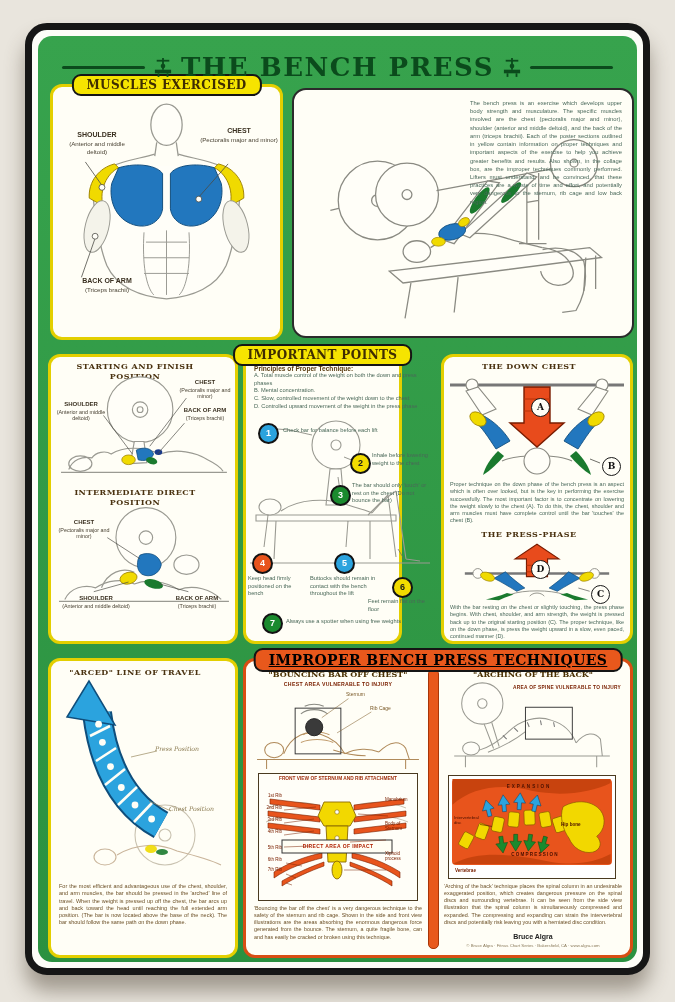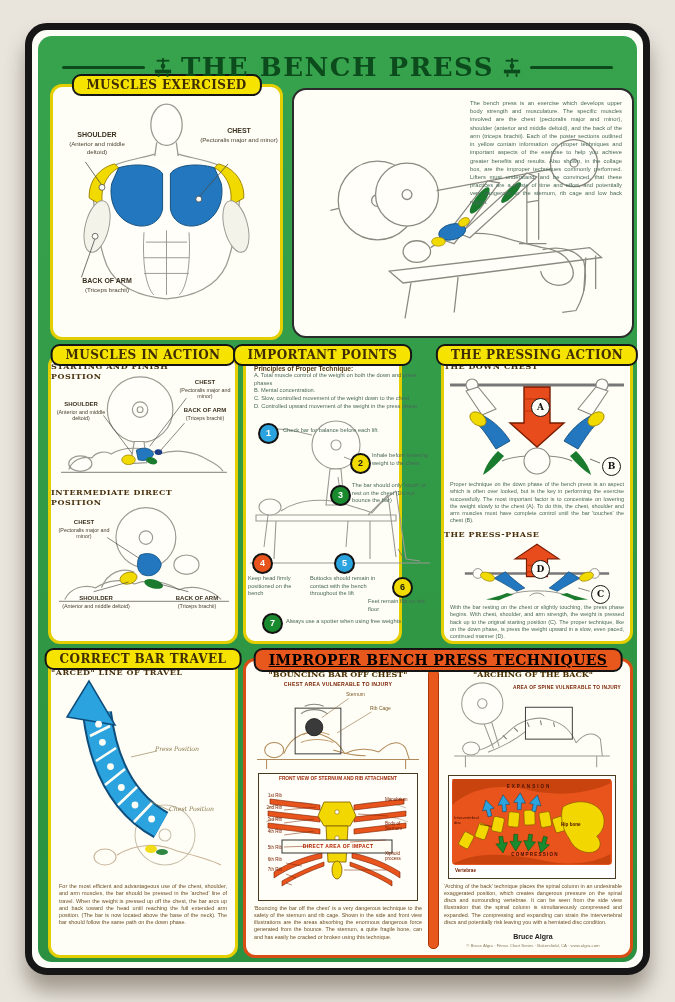--- a/index.html
+++ b/index.html
@@ -19,21 +19,21 @@
   .bench-ico{width:18px;height:24px;flex:0 0 auto;}
   .panel{position:absolute;background:#fffef6;border:3px solid #e3cf00;
          border-radius:12px;box-sizing:border-box;z-index:4;}
   .panel.dark{border:2px solid #2b2b2b;border-radius:14px;}
   .panel.orange{border-color:#d84e14;}
   .pill{position:absolute;top:-13px;left:50%;transform:translateX(-50%);
         background:#f6e400;border:2px solid #151515;border-radius:9px;
         padding:2px 13px;font:bold 12px "DejaVu Serif",serif;color:#3f2d00;
         letter-spacing:.4px;white-space:nowrap;z-index:6;}
   .pill.orange{background:#e8581c;color:#000000;font-size:14px;text-decoration:underline;}
-  .sub{position:absolute;left:0;right:16px;text-align:left;
+  .sub{position:absolute;left:0;right:16px;text-align:center;
        font:bold 8px "DejaVu Serif",serif;color:#4a3210;letter-spacing:.5px;}
   .mlabel{position:absolute;text-align:center;font:bold 7px "Liberation Sans",sans-serif;
           color:#3a3020;line-height:1.25;}
   .mlabel .s2{display:block;font-weight:normal;font-size:6.2px;color:#4a4334;}
   .tiny{position:absolute;font:5.8px/1.42 "Liberation Sans",sans-serif;
         color:#49685a;text-align:justify;}
   .brown{color:#6b4f26;}
   .numc{position:absolute;width:17px;height:17px;border:2px solid #131313;
         border-radius:50%;color:#fff;font:bold 9px/17px "Liberation Sans",sans-serif;
         text-align:center;z-index:7;}
@@ -162,21 +162,20 @@
       <ellipse cx="188" cy="78" rx="5" ry="16" transform="rotate(35 188 78)" fill="#1a7a2e"></ellipse>
       <ellipse cx="220" cy="70" rx="4" ry="14" transform="rotate(44 220 70)" fill="#1a7a2e"></ellipse>
       <ellipse cx="160" cy="110" rx="14" ry="8" transform="rotate(-14 160 110)" fill="#2277be" stroke="#124e7e" stroke-width="0.8"></ellipse>
       <ellipse cx="146" cy="120" rx="7" ry="4.5" fill="#f0da00" stroke="#a08400" stroke-width="0.7"></ellipse>
       <ellipse cx="172" cy="100" rx="6" ry="4" transform="rotate(-30 172 100)" fill="#f0da00" stroke="#a08400" stroke-width="0.7"></ellipse>
     </svg>
     <div class="tiny" style="right:10px;top:9px;width:152px;">The bench press is an exercise which develops upper body strength and musculature. The specific muscles involved are the chest (pectoralis major and minor), shoulder (anterior and middle deltoid), and the back of the arm (triceps brachii). Each of the poster sections outlined in yellow contain information on proper techniques and important aspects of the exercise to help you achieve greater benefits and results. Also shown, in the collage box, are the improper techniques commonly performed. Lifters must understand, and be convinced, that these practices are a waste of time and effort, and potentially very dangerous to the sternum, rib cage and low back region.</div>
   </div>
 
   <div class="panel" style="left:48px;top:354px;width:190px;height:290px;">
-    <div class="pill">MUSCLES IN ACTION</div>
     <div class="sub" style="top:4px;">STARTING AND FINISH POSITION</div>
     <svg style="position:absolute;left:0;top:16px;" width="184" height="108" viewBox="0 0 190 112">
       <g stroke="#9a9a92" stroke-width="1.2" fill="#fffef8">
         <circle cx="92" cy="38" r="34"></circle>
           <circle cx="92" cy="38" r="8"></circle>
           <circle cx="92" cy="38" r="3"></circle>
         <path d="M86,71 L82,94 L99,93 L96,71 Z"></path>
         <ellipse cx="30" cy="94" rx="12" ry="8"></ellipse>
         <path d="M18,100 C22,90 32,86 42,88 C46,82 56,80 62,84 C74,76 96,76 112,84 C130,78 150,82 162,90 C170,94 176,98 178,102" fill="none"></path>
         <path d="M10,103 L182,103" fill="none"></path>
@@ -268,21 +267,20 @@
     <div class="ptext" style="left:2px;top:218px;width:56px;">Keep head firmly positioned on the bench</div>
     <div class="numc blue" style="left:88px;top:196px;">5</div>
     <div class="ptext" style="left:64px;top:218px;width:74px;">Buttocks should remain in contact with the bench throughout the lift</div>
     <div class="numc yellow" style="left:146px;top:220px;">6</div>
     <div class="ptext" style="left:122px;top:241px;width:64px;">Feet remain flat on the floor</div>
     <div class="numc green" style="left:16px;top:256px;">7</div>
     <div class="ptext" style="left:40px;top:261px;width:140px;">Always use a spotter when using free weights</div>
   </div>
 
   <div class="panel" style="left:441px;top:354px;width:192px;height:290px;">
-    <div class="pill">THE PRESSING ACTION</div>
     <div class="sub" style="top:4px;">THE DOWN CHEST</div>
     <svg style="position:absolute;left:0;top:16px;" width="186" height="104" viewBox="0 0 186 104">
       <path d="M6,12 L180,12" stroke="#777" stroke-width="3" fill="none"></path>
       <g stroke="#8a8a82" stroke-width="1.1" fill="#fffef8">
         <circle cx="28" cy="12" r="6"></circle>
           <circle cx="158" cy="12" r="6"></circle>
         <path d="M22,18 L38,42 L52,36 L34,14 Z"></path>
         <path d="M164,18 L148,42 L134,36 L152,14 Z"></path>
         <path d="M58,88 C72,81 114,81 128,88" fill="none"></path>
         <circle cx="93" cy="88" r="13"></circle>
@@ -318,21 +316,20 @@
       <path d="M93,4 L120,22 L106,22 L106,44 L80,44 L80,22 L66,22 Z" fill="#e84b1c" stroke="#7a1c00" stroke-width="1.4"></path>
       <path d="M80,30 L106,30 M80,38 L106,38" stroke="#b83408" stroke-width="1.2"></path>
       <path d="M144,58 L158,62" stroke="#4a4a44" stroke-width="0.8"></path>
     </svg>
     <div class="marker" style="left:87px;top:203px;">D</div>
     <div class="marker" style="left:147px;top:228px;">C</div>
     <div class="ppar" style="left:6px;top:247px;width:174px;">With the bar resting on the chest or slightly touching, the press phase begins. With chest, shoulder, and arm strength, the weight is pressed back up to the original starting position (C). The proper technique, like on the down phase, is press the weight upward in a slow, even paced, continued manner (D).</div>
   </div>
 
   <div class="panel" style="left:48px;top:658px;width:190px;height:300px;">
-    <div class="pill">CORRECT BAR TRAVEL</div>
     <div class="sub" style="top:6px;">"ARCED" LINE OF TRAVEL</div>
     <svg style="position:absolute;left:2px;top:18px;" width="180" height="196" viewBox="0 0 180 196">
       <circle cx="112" cy="156" r="30" stroke="#c9c2b0" fill="none" stroke-width="1.1"></circle>
       <circle cx="112" cy="156" r="6" stroke="#c9c2b0" fill="none" stroke-width="1.1"></circle>
       <g stroke="#c9b49a" fill="none" stroke-width="1.1">
         <ellipse cx="52" cy="178" rx="11" ry="8"></ellipse>
         <path d="M64,176 C84,164 106,164 124,172 M124,172 C140,176 156,180 168,186"></path>
       </g>
       <ellipse cx="98" cy="170" rx="6" ry="4" fill="#f0da00" opacity="0.9"></ellipse>
       <ellipse cx="109" cy="173" rx="6" ry="3" fill="#1a7a2e" opacity="0.9"></ellipse>

